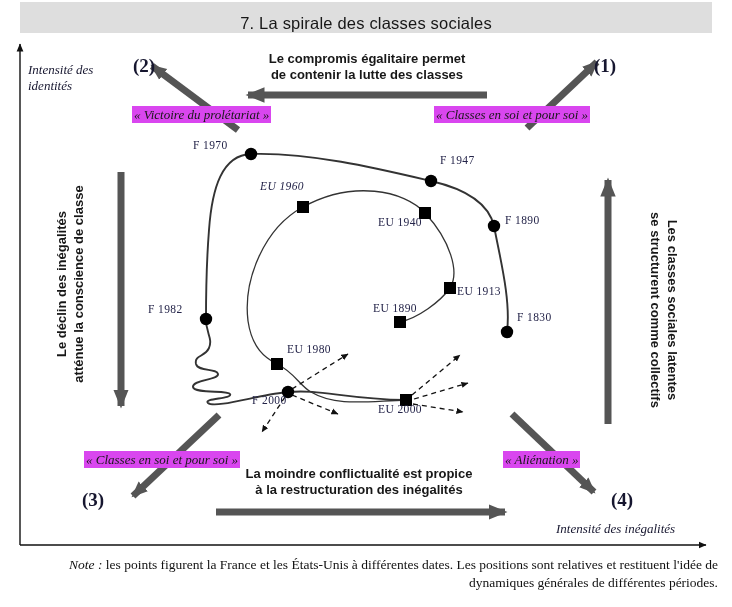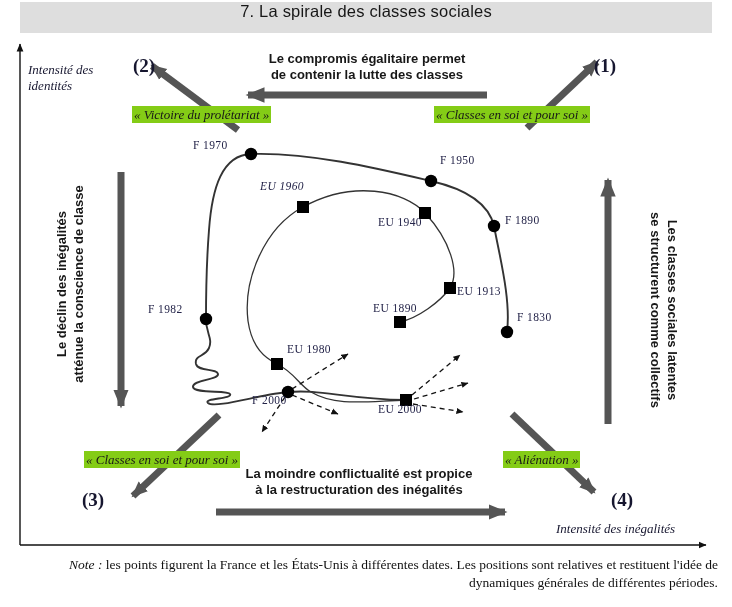--- a/index.html
+++ b/index.html
@@ -21,21 +21,21 @@
     height: 607px;
   }
   .title-bar {
     position: absolute;
     left: 20px;
     top: 2px;
     width: 692px;
     height: 31px;
     background: #dedede;
     display: flex;
-    align-items: flex-start;
+    align-items: flex-end;
     justify-content: center;
   }
   .title-text {
     font-family: "Liberation Sans", sans-serif;
     font-size: 16.5px;
     color: #171717;
     letter-spacing: 0.2px;
     white-space: nowrap;
   }
   svg.canvas {
@@ -65,21 +65,21 @@
     color: #171717;
     text-align: center;
     line-height: 1.25;
   }
   
   .quote {
     font-family: "Liberation Serif", "DejaVu Serif", serif;
     font-style: italic;
     font-size: 13px;
     color: #171717;
-    background: #84cc16;
+    background: #d946ef;
     padding: 1px 2px;
   }
   
   .corner {
     font-family: "Liberation Serif", "DejaVu Serif", serif;
     font-weight: bold;
     font-size: 19px;
     color: #16162f;
   }
   
@@ -220,21 +220,21 @@
         <rect x="419" y="207" width="12" height="12" fill="#000000"></rect>
         <rect x="297" y="201" width="12" height="12" fill="#000000"></rect>
         <rect x="271" y="358" width="12" height="12" fill="#000000"></rect>
         <rect x="400" y="394" width="12" height="12" fill="#000000"></rect>
       </g>
   </svg>
 
   <div id="point-labels">
       <div class="lbl pt-label" style="left: 517px; top: 311px;">F 1830</div>
       <div class="lbl pt-label" style="left: 505px; top: 214px;">F 1890</div>
-      <div class="lbl pt-label" style="left: 440px; top: 154px;">F 1950</div>
+      <div class="lbl pt-label" style="left: 440px; top: 154px;">F 1947</div>
       <div class="lbl pt-label" style="left: 193px; top: 139px;">F 1970</div>
       <div class="lbl pt-label" style="left: 148px; top: 303px;">F 1982</div>
       <div class="lbl pt-label" style="left: 252px; top: 394px;">F 2000</div>
       <div class="lbl pt-label" style="left: 325px; top: 302px; margin-left: 48px;">EU 1890</div>
       <div class="lbl pt-label" style="left: 457px; top: 285px;">EU 1913</div>
       <div class="lbl pt-label" style="left: 378px; top: 216px;">EU 1940</div>
       <div class="lbl pt-label" style="left: 260px; top: 180px; font-style: italic;">EU 1960</div>
       <div class="lbl pt-label" style="left: 287px; top: 343px;">EU 1980</div>
       <div class="lbl pt-label" style="left: 378px; top: 403px;">EU 2000</div>
     </div>

